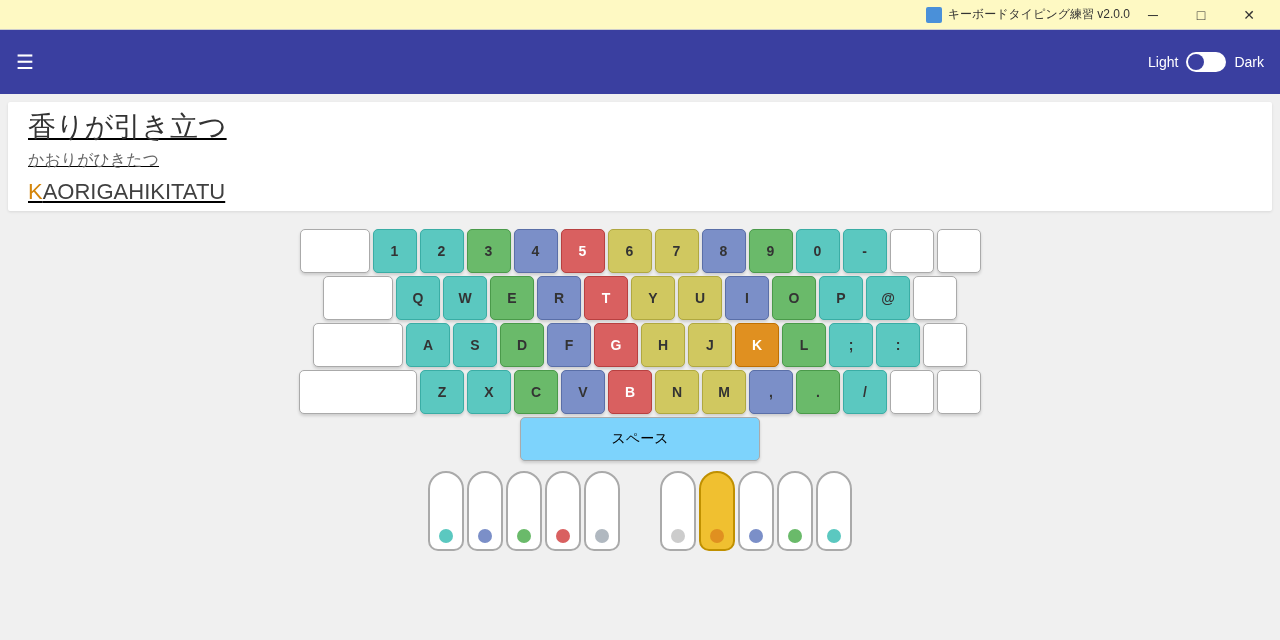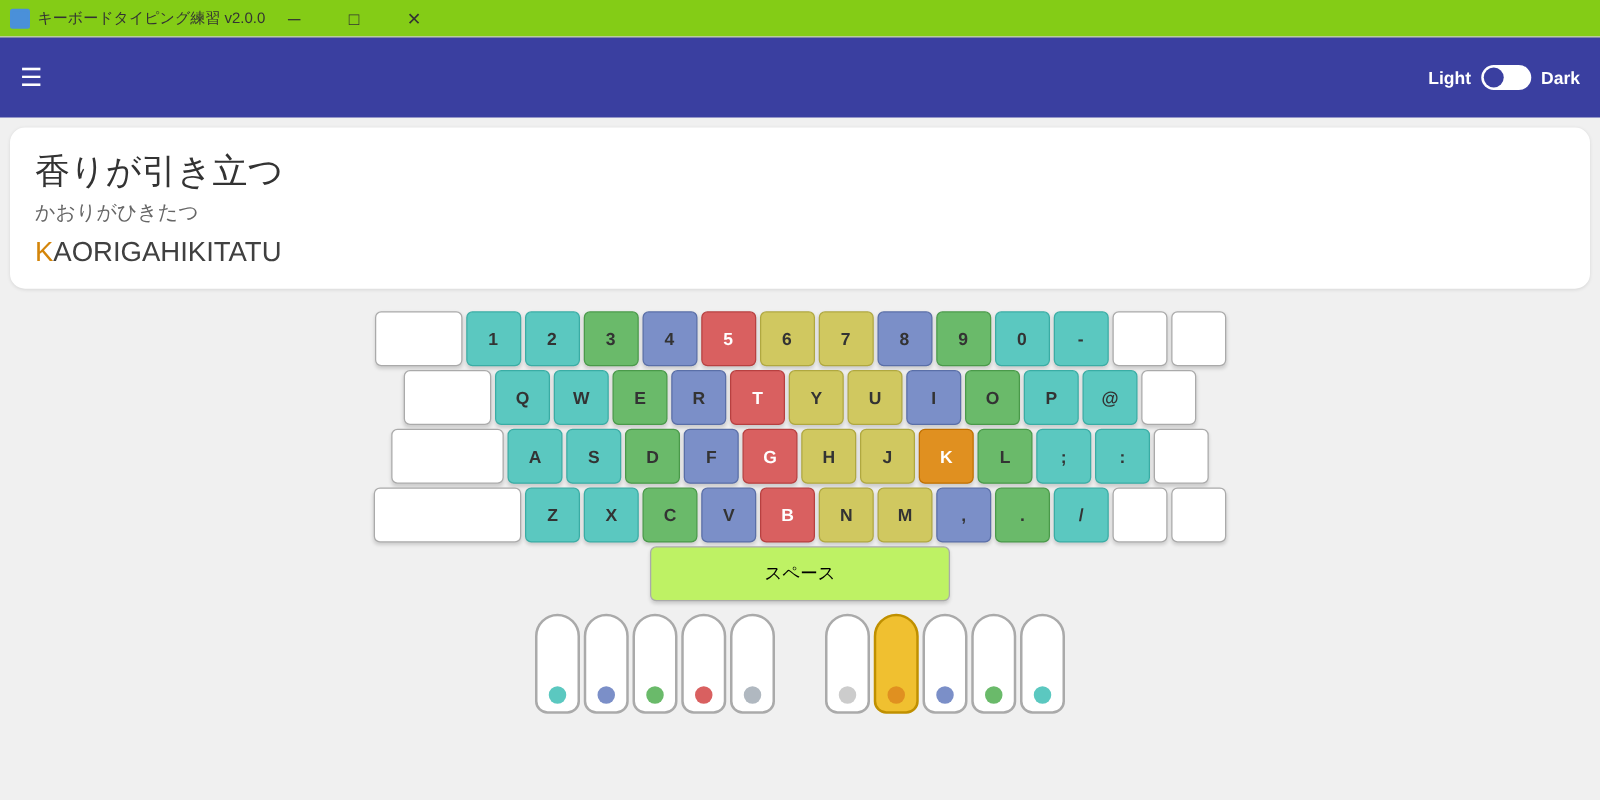--- a/index.html
+++ b/index.html
@@ -1,24 +1,24 @@
 <!DOCTYPE html>
 <html><head>
   <meta charset="utf-8">
   <style>
     * { margin: 0; padding: 0; box-sizing: border-box; }
     body { font-family: 'Segoe UI', sans-serif; background: #f0f0f0; width: 1280px; height: 640px; overflow: hidden; }
 
     
     .title-bar {
-      background: #84cc16;
+      background: #fef9c3;
       height: 30px;
       display: flex;
       align-items: center;
-      justify-content: flex-start;
+      justify-content: flex-end;
       padding: 0 8px;
       border-bottom: 1px solid #ccc;
     }
     .title-bar-left { display: flex; align-items: center; gap: 6px; font-size: 12px; color: #333; }
     .title-bar-icon { width: 16px; height: 16px; background: #4a90d9; border-radius: 2px; display: flex; align-items: center; justify-content: center; }
     .title-bar-controls { display: flex; gap: 2px; }
     .title-bar-btn {
       width: 46px; height: 30px;
       border: none; background: transparent; cursor: pointer;
       display: flex; align-items: center; justify-content: center;
@@ -30,21 +30,21 @@
       background: #3a3fa0;
       height: 64px;
       display: flex;
       align-items: center;
       padding: 0 16px;
       justify-content: space-between;
     }
     .app-bar-left { display: flex; align-items: center; gap: 16px; }
     .hamburger { color: white; font-size: 20px; cursor: pointer; }
     .app-title { color: white; font-size: 20px; font-weight: 500; }
-    .theme-toggle { display: flex; align-items: center; gap: 8px; color: white; font-size: 14px; font-weight: bold; }
+    .theme-toggle { display: flex; align-items: center; gap: 8px; color: white; font-size: 14px; }
     .toggle-switch {
       width: 40px; height: 20px;
       background: white;
       border-radius: 10px;
       position: relative;
       cursor: pointer;
     }
     .toggle-knob {
       width: 16px; height: 16px;
       background: #3a3fa0;
@@ -52,23 +52,24 @@
       position: absolute;
       top: 2px;
       left: 2px;
       transition: left 0.2s;
     }
 
     
     .content-area {
       background: white;
       margin: 8px;
-      padding: 16px 20px;
-      border-radius: 12px;
+      padding: 6px 20px;
+      border-radius: 2px;
       box-shadow: 0 1px 3px rgba(0,0,0,0.1);
+      text-decoration: underline;
     }
     .japanese-text { font-size: 28px; color: #333; margin-bottom: 4px; }
     .romaji-hint { font-size: 16px; color: #666; margin-bottom: 8px; }
     .typing-progress { font-size: 22px; color: #333; font-weight: 500; }
     .typed-char { color: #d4850a; }
     .remaining-chars { color: #404040; }
 
     
     .keyboard-container {
       display: flex;
@@ -110,21 +111,21 @@
     .key.f-green { background: #6aba6a; border-color: #4a9a4a; color: #333; }
     .key.f-red { background: #d96060; border-color: #b84040; color: white; }
     .key.f-yellow { background: #d0c860; border-color: #b0a840; color: #333; }
     .key.f-active { background: #e09020; border-color: #c07000; color: white; font-weight: 700; }
 
     .space-bar {
       width: 240px;
       height: 44px;
       border: 1.5px solid #aaa;
       border-radius: 5px;
-      background: #bef264;
+      background: #7dd3fc;
       display: flex;
       align-items: center;
       justify-content: center;
       font-size: 14px;
       cursor: pointer;
       box-shadow: 0 2px 3px rgba(0,0,0,0.15);
       margin-bottom: 3px;
     }
 
     

